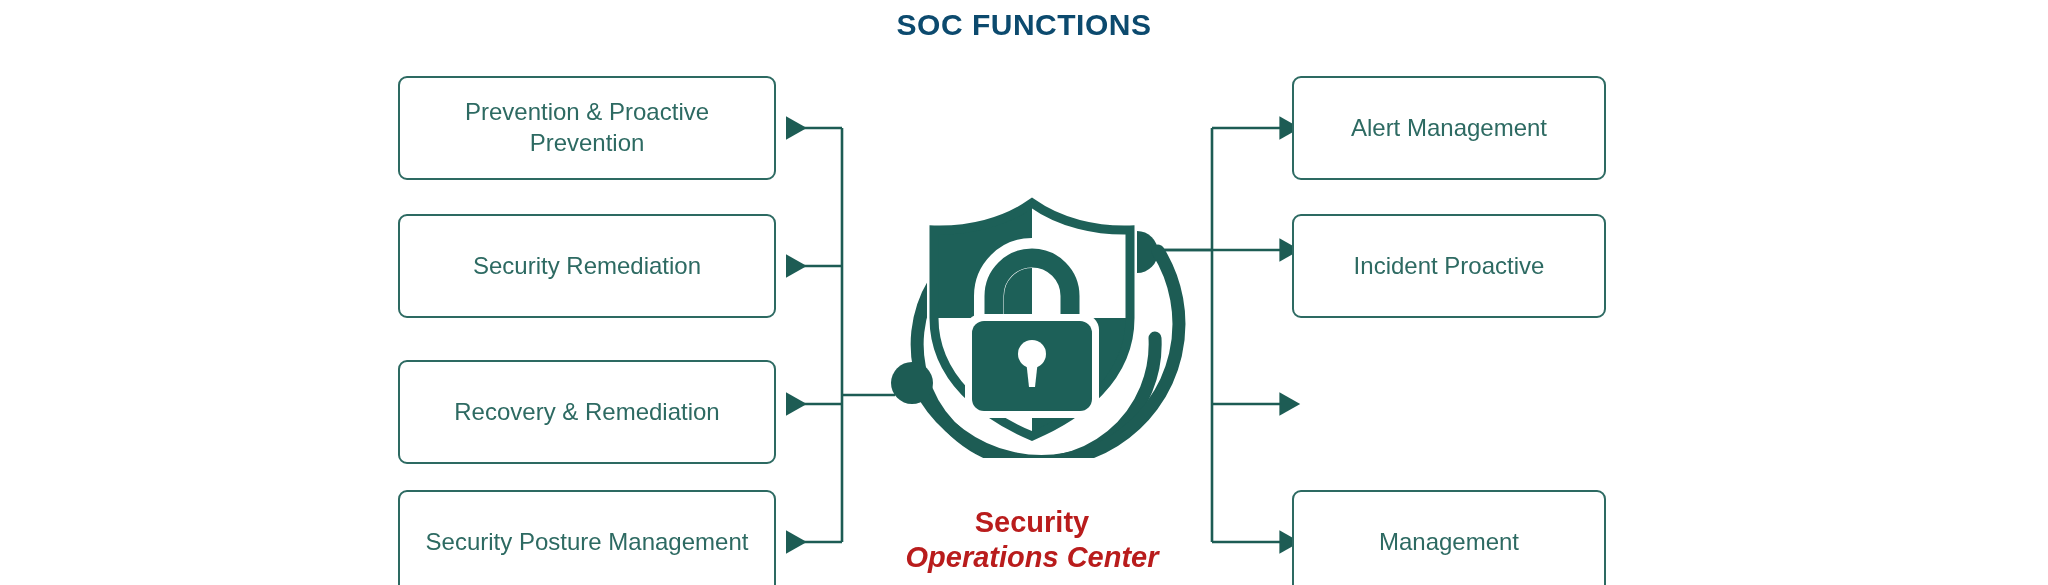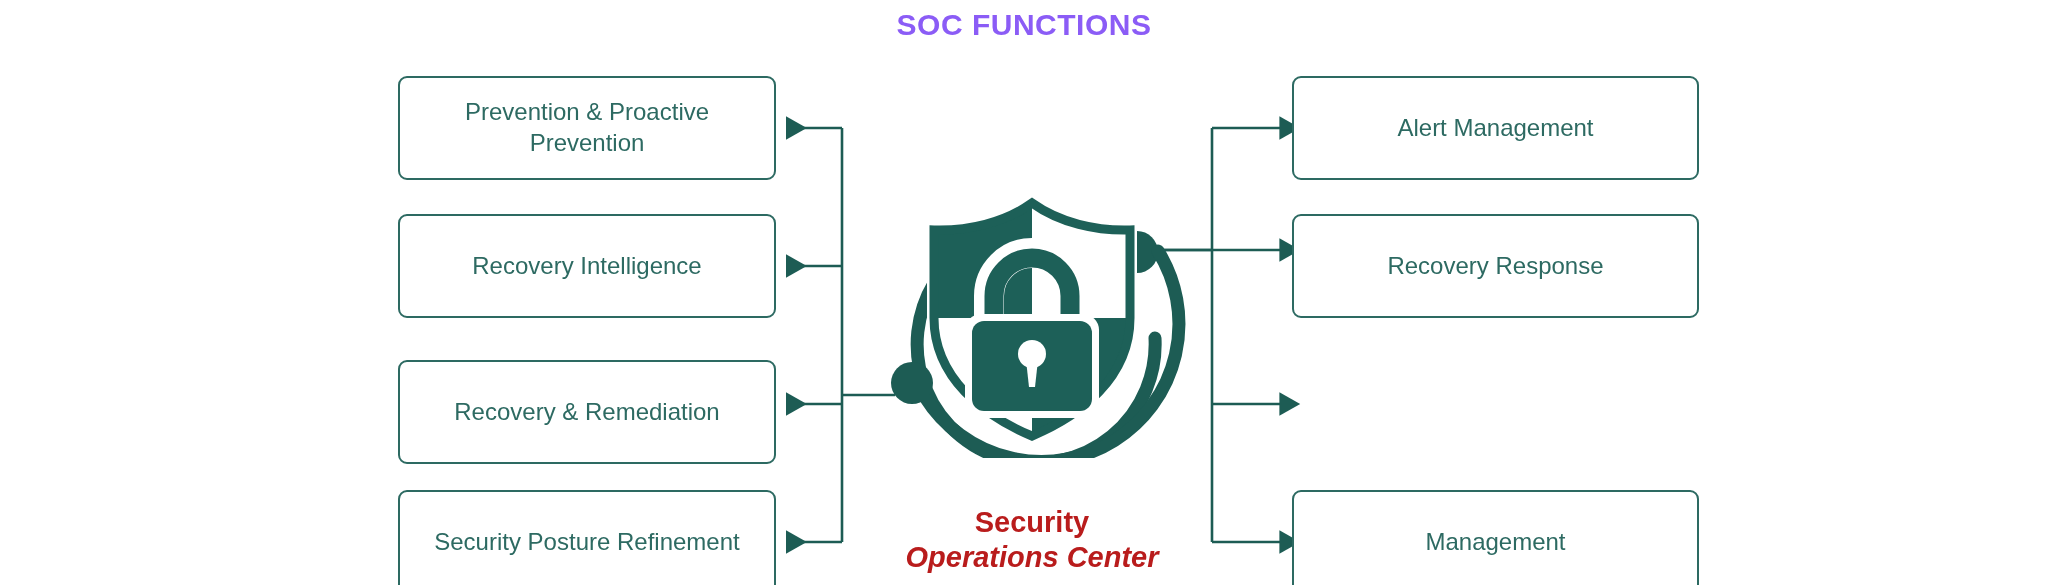--- a/index.html
+++ b/index.html
@@ -21,21 +21,21 @@
 
   
   #page-title {
     position: absolute;
     left: 0;
     top: 8px;
     width: 2048px;
     text-align: center;
     font-size: 30px;
     font-weight: bold;
-    color: #8b5cf6;
+    color: #0c4a6e;
     letter-spacing: 0.5px;
     white-space: nowrap;
   }
 
   
   .func-box {
     position: absolute;
     box-sizing: border-box;
     border: 2px solid #2d6a62;
     border-radius: 9px;
@@ -44,21 +44,21 @@
     align-items: center;
     justify-content: center;
     text-align: center;
     color: #2d6a62;
     font-size: 24px;
     font-weight: 400;
     line-height: 1.28;
     padding: 4px 14px;
   }
   .col-left  { left: 398px;  width: 378px; }
-  .col-right { left: 1292px; width: 407px; }
+  .col-right { left: 1292px; width: 314px; }
 
   .row0 { top: 76px;  height: 104px; }
   .row1 { top: 214px; height: 104px; }
   .row2 { top: 352px; height: 104px; margin-top: 8px; }
   .row3 { top: 490px; height: 104px; }
 
   
   #connectors {
     position: absolute;
     left: 0;
@@ -129,34 +129,34 @@
   </svg>
 
   <div class="func-box col-left row0">
     <span>
       <span>Prevention &amp; Proactive</span>
       <br>
       <span>Prevention</span>
     </span>
   </div>
   <div class="func-box col-left row1">
-    <span>Recovery Intelligence</span>
+    <span>Security Remediation</span>
   </div>
   <div class="func-box col-left row2">
     <span>Recovery &amp; Remediation</span>
   </div>
   <div class="func-box col-left row3">
-    <span>Security Posture Refinement</span>
+    <span>Security Posture Management</span>
   </div>
 
   <div class="func-box col-right row0">
     <span>Alert Management</span>
   </div>
   <div class="func-box col-right row1">
-    <span>Recovery Response</span>
+    <span>Incident Proactive</span>
   </div>
   <div class="func-box col-right row3">
     <span>Management</span>
   </div>
 
   <div id="center-graphic">
     <svg viewBox="0 0 320 290" width="320" height="290" xmlns="http://www.w3.org/2000/svg">
 
       <g fill="none" stroke="#1d5c54" stroke-width="13" stroke-linecap="round">
 

